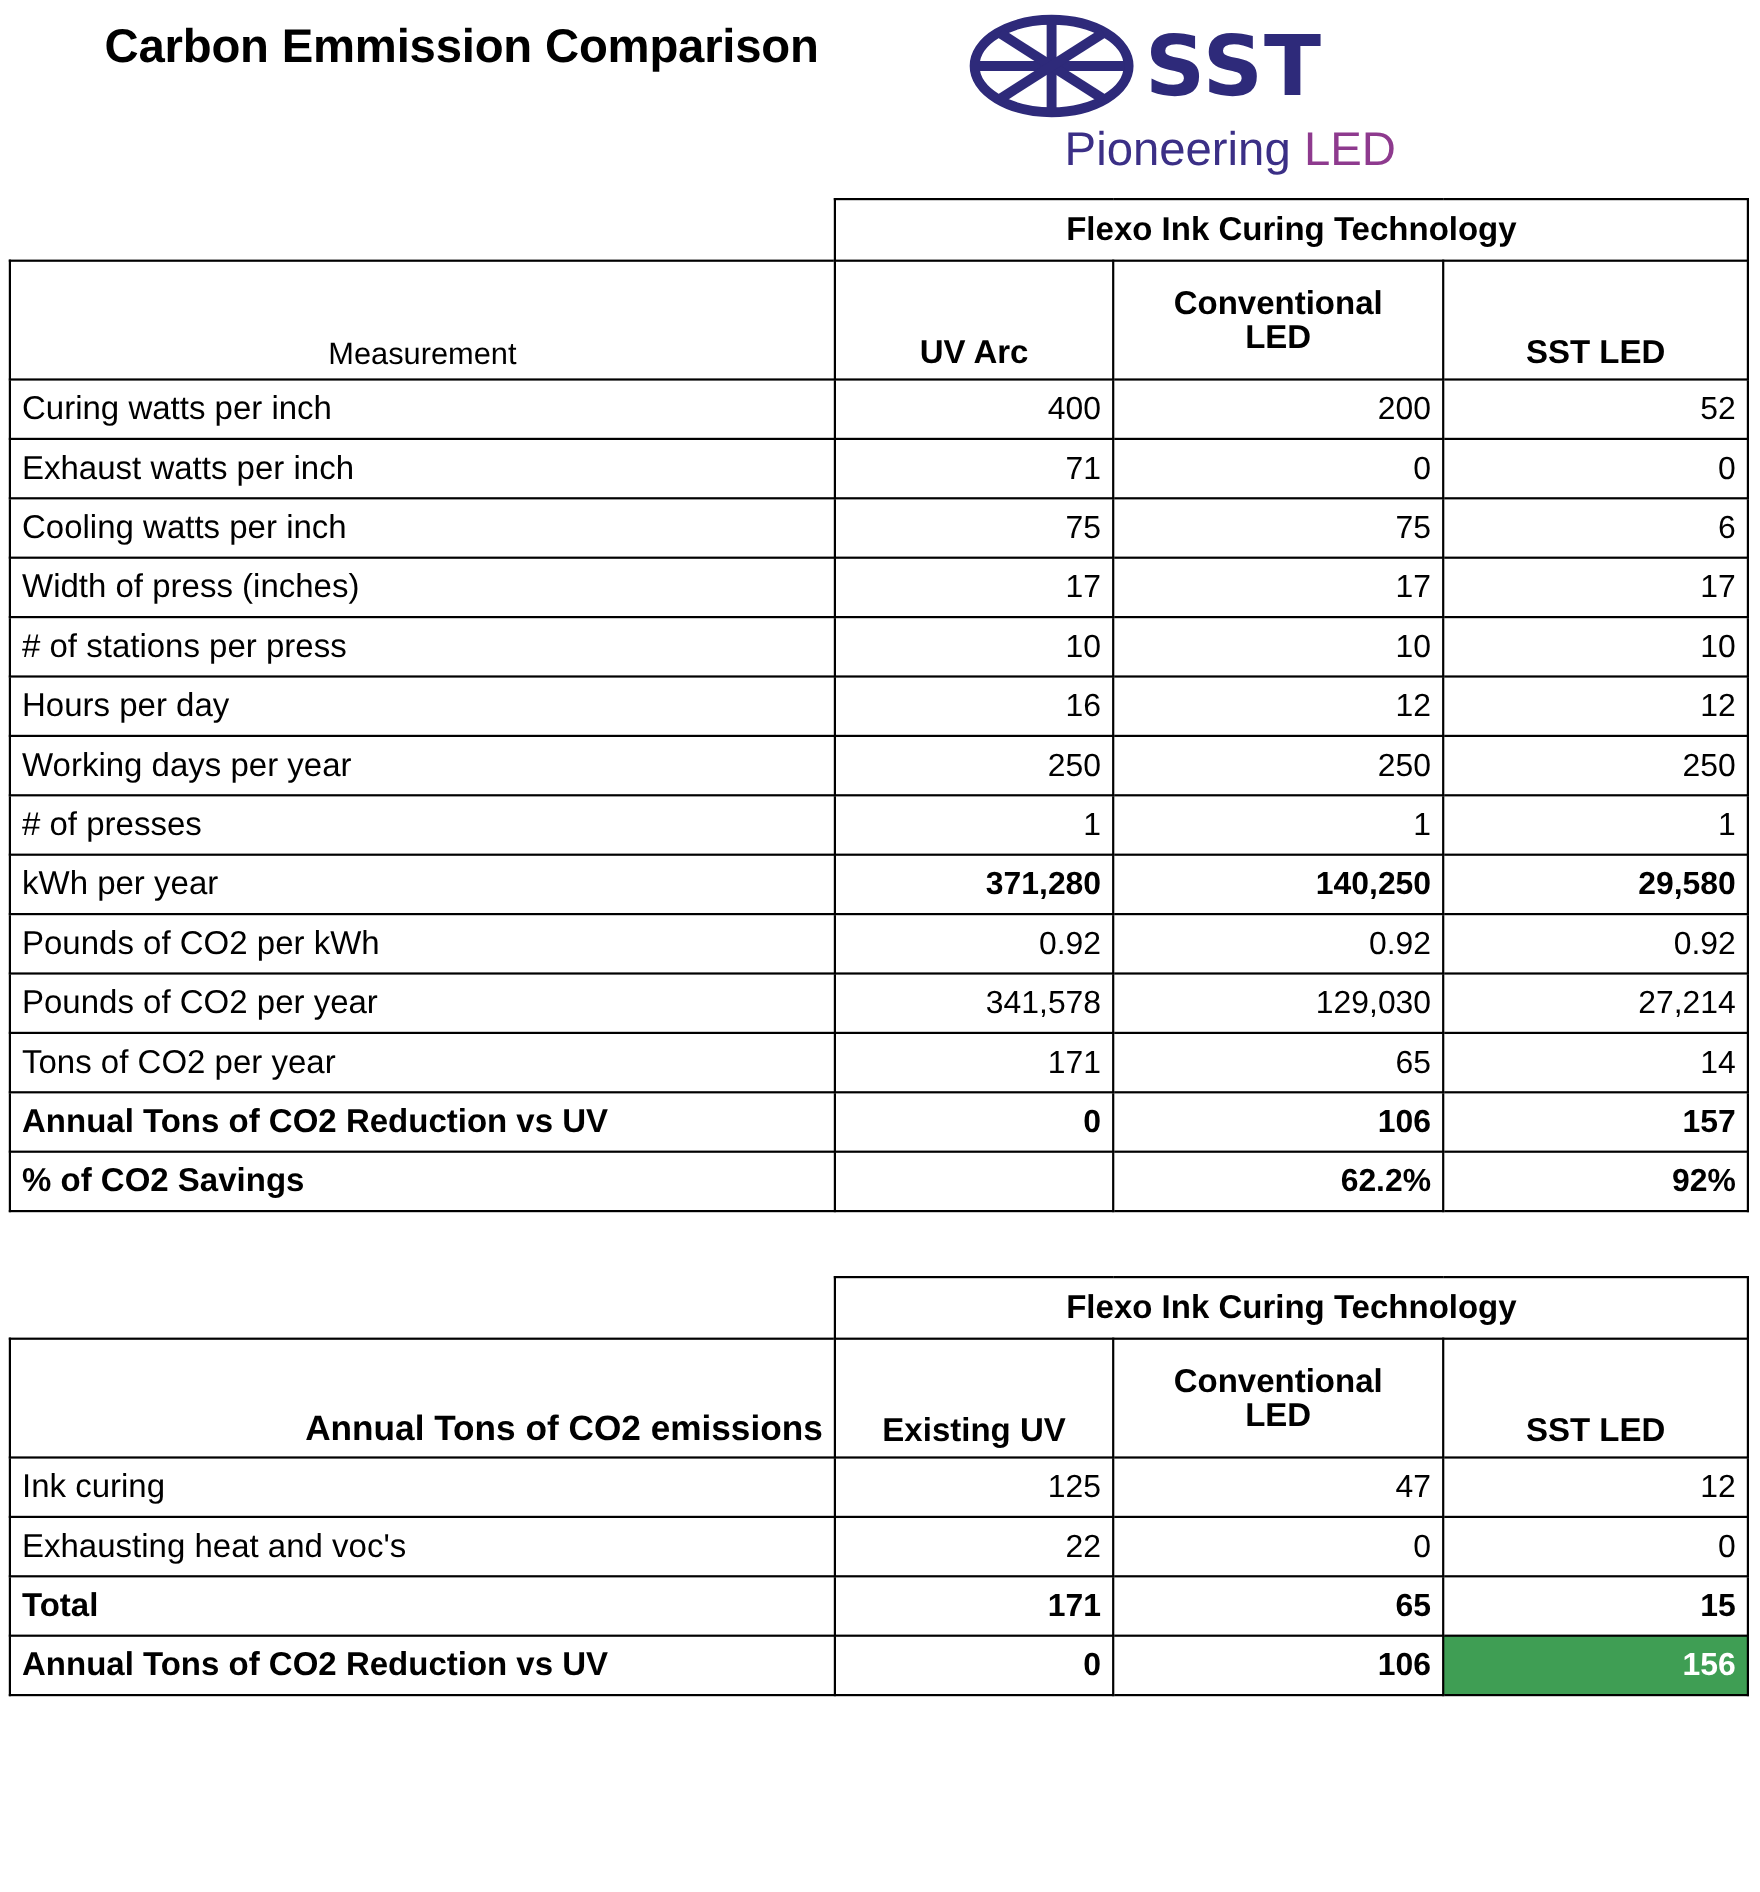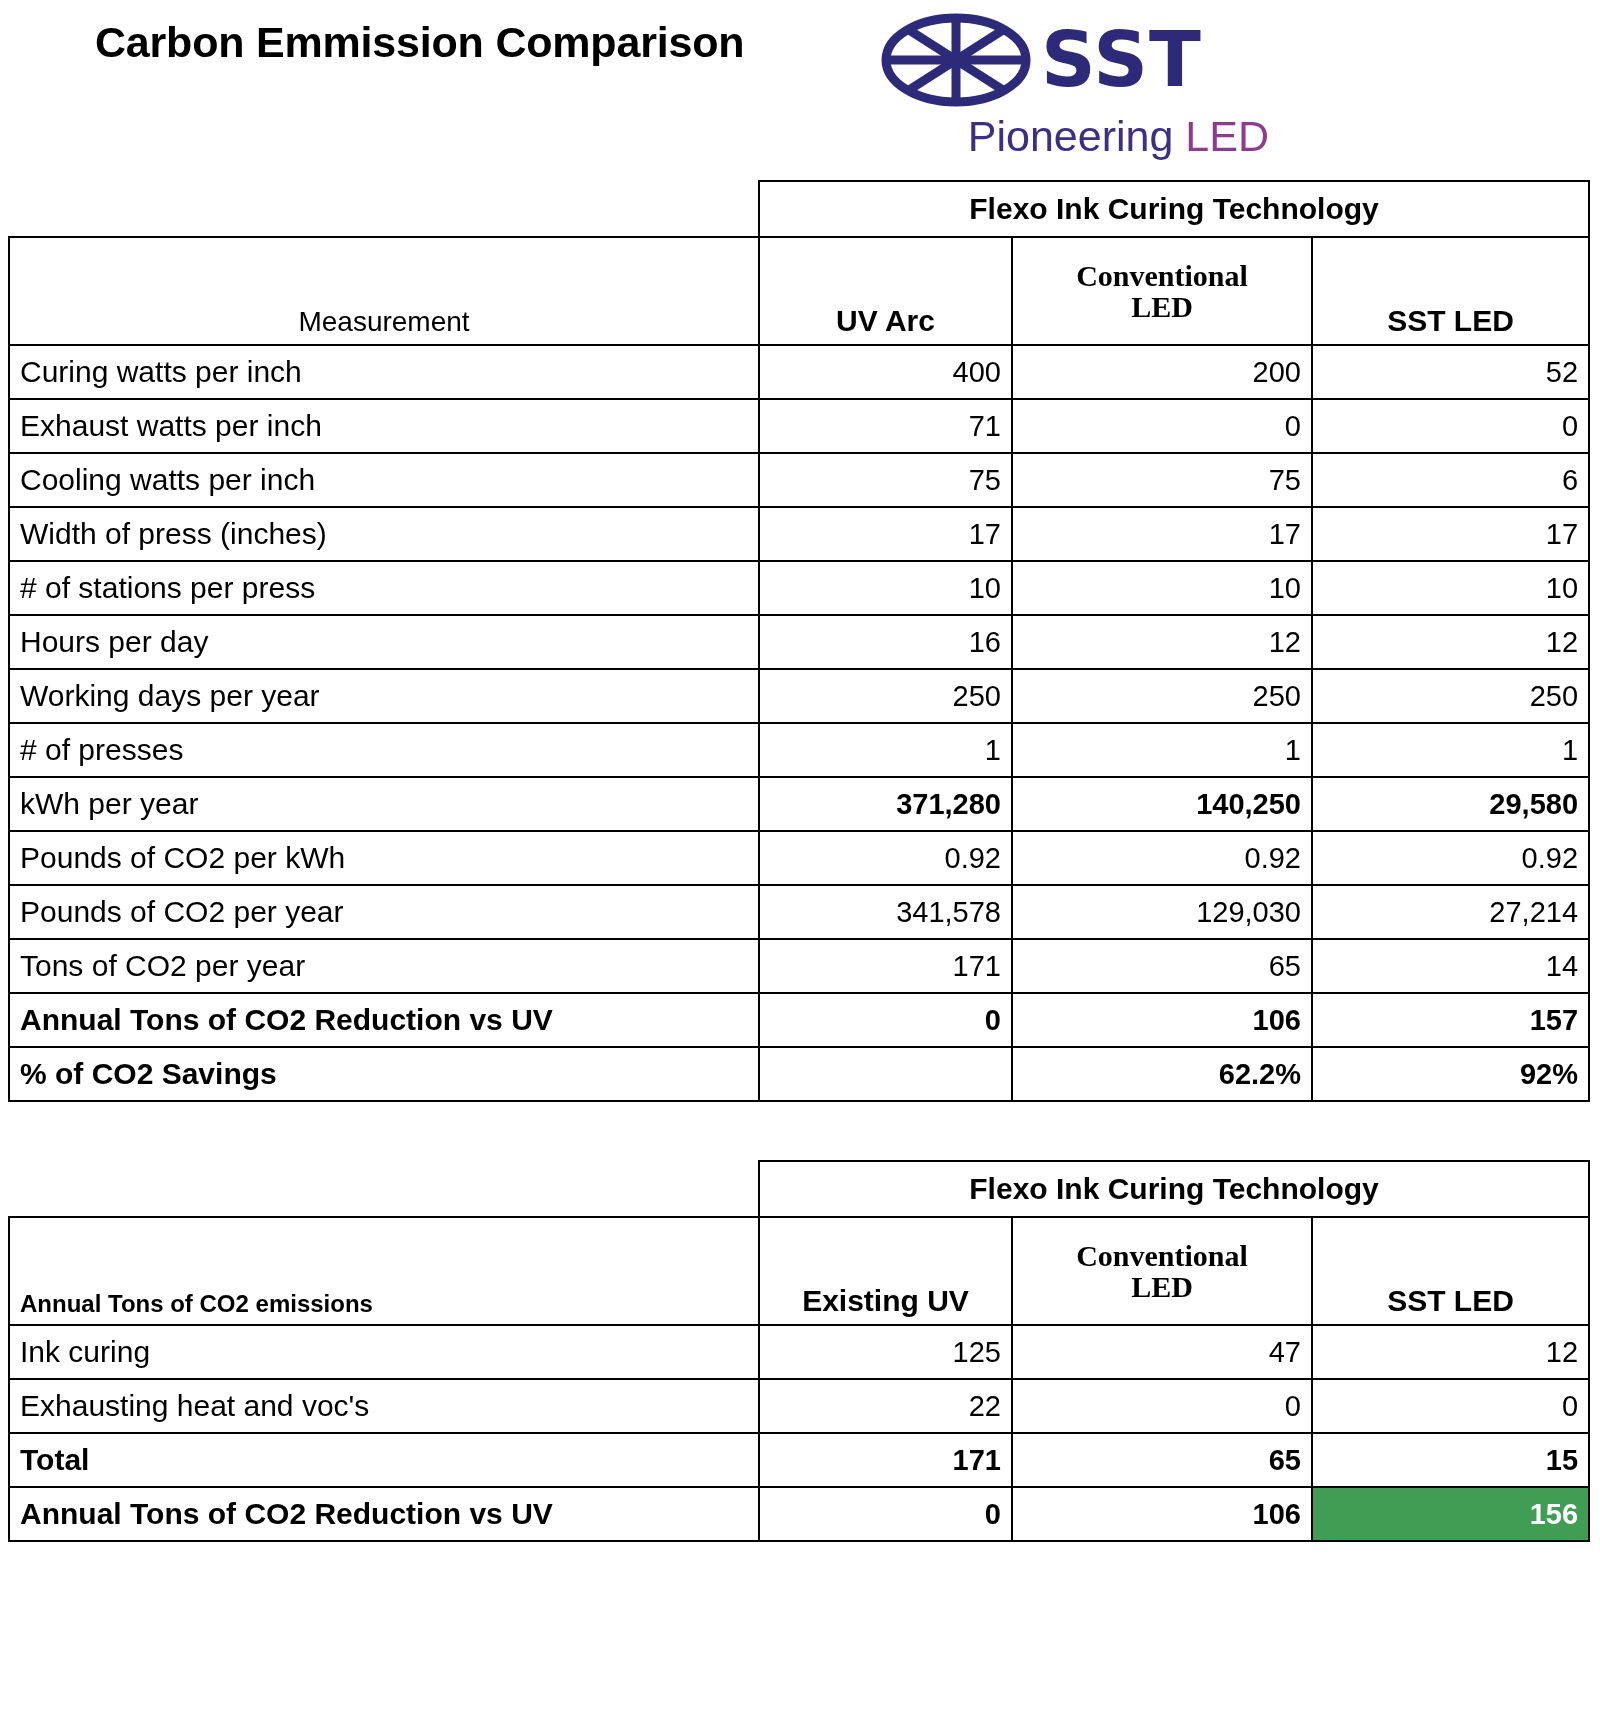--- a/index.html
+++ b/index.html
@@ -109,21 +109,20 @@
     text-align: center;
     font-weight: bold;
     font-size: 30px;
     height: 108px;
     vertical-align: bottom;
     padding-bottom: 8px;
   }
   .col-head.two-line {
     vertical-align: middle;
     padding-bottom: 2px;
-    font-family: Liberation Serif, serif;
   }
   .col-head .l1 { display: block; }
   .col-head .l2 { display: block; }
   .label-head {
     text-align: center;
     font-weight: normal;
     font-size: 28px;
     height: 108px;
     vertical-align: bottom;
     padding-bottom: 8px;
@@ -142,23 +141,23 @@
     color: #ffffff;
     font-weight: bold;
   }
   .tbl2 {
     margin-top: 0px;
   }
   .gap {
     height: 58px;
   }
   .label-head2 {
-    text-align: left;
-    font-weight: bold;
-    font-size: 24px;
+    text-align: right;
+    font-weight: bold;
+    font-size: 32px;
     height: 108px;
     vertical-align: bottom;
     padding-bottom: 8px;
     border-radius: 16px;
   }
 </style>
 </head>
 <body>
 
 <div class="page">

